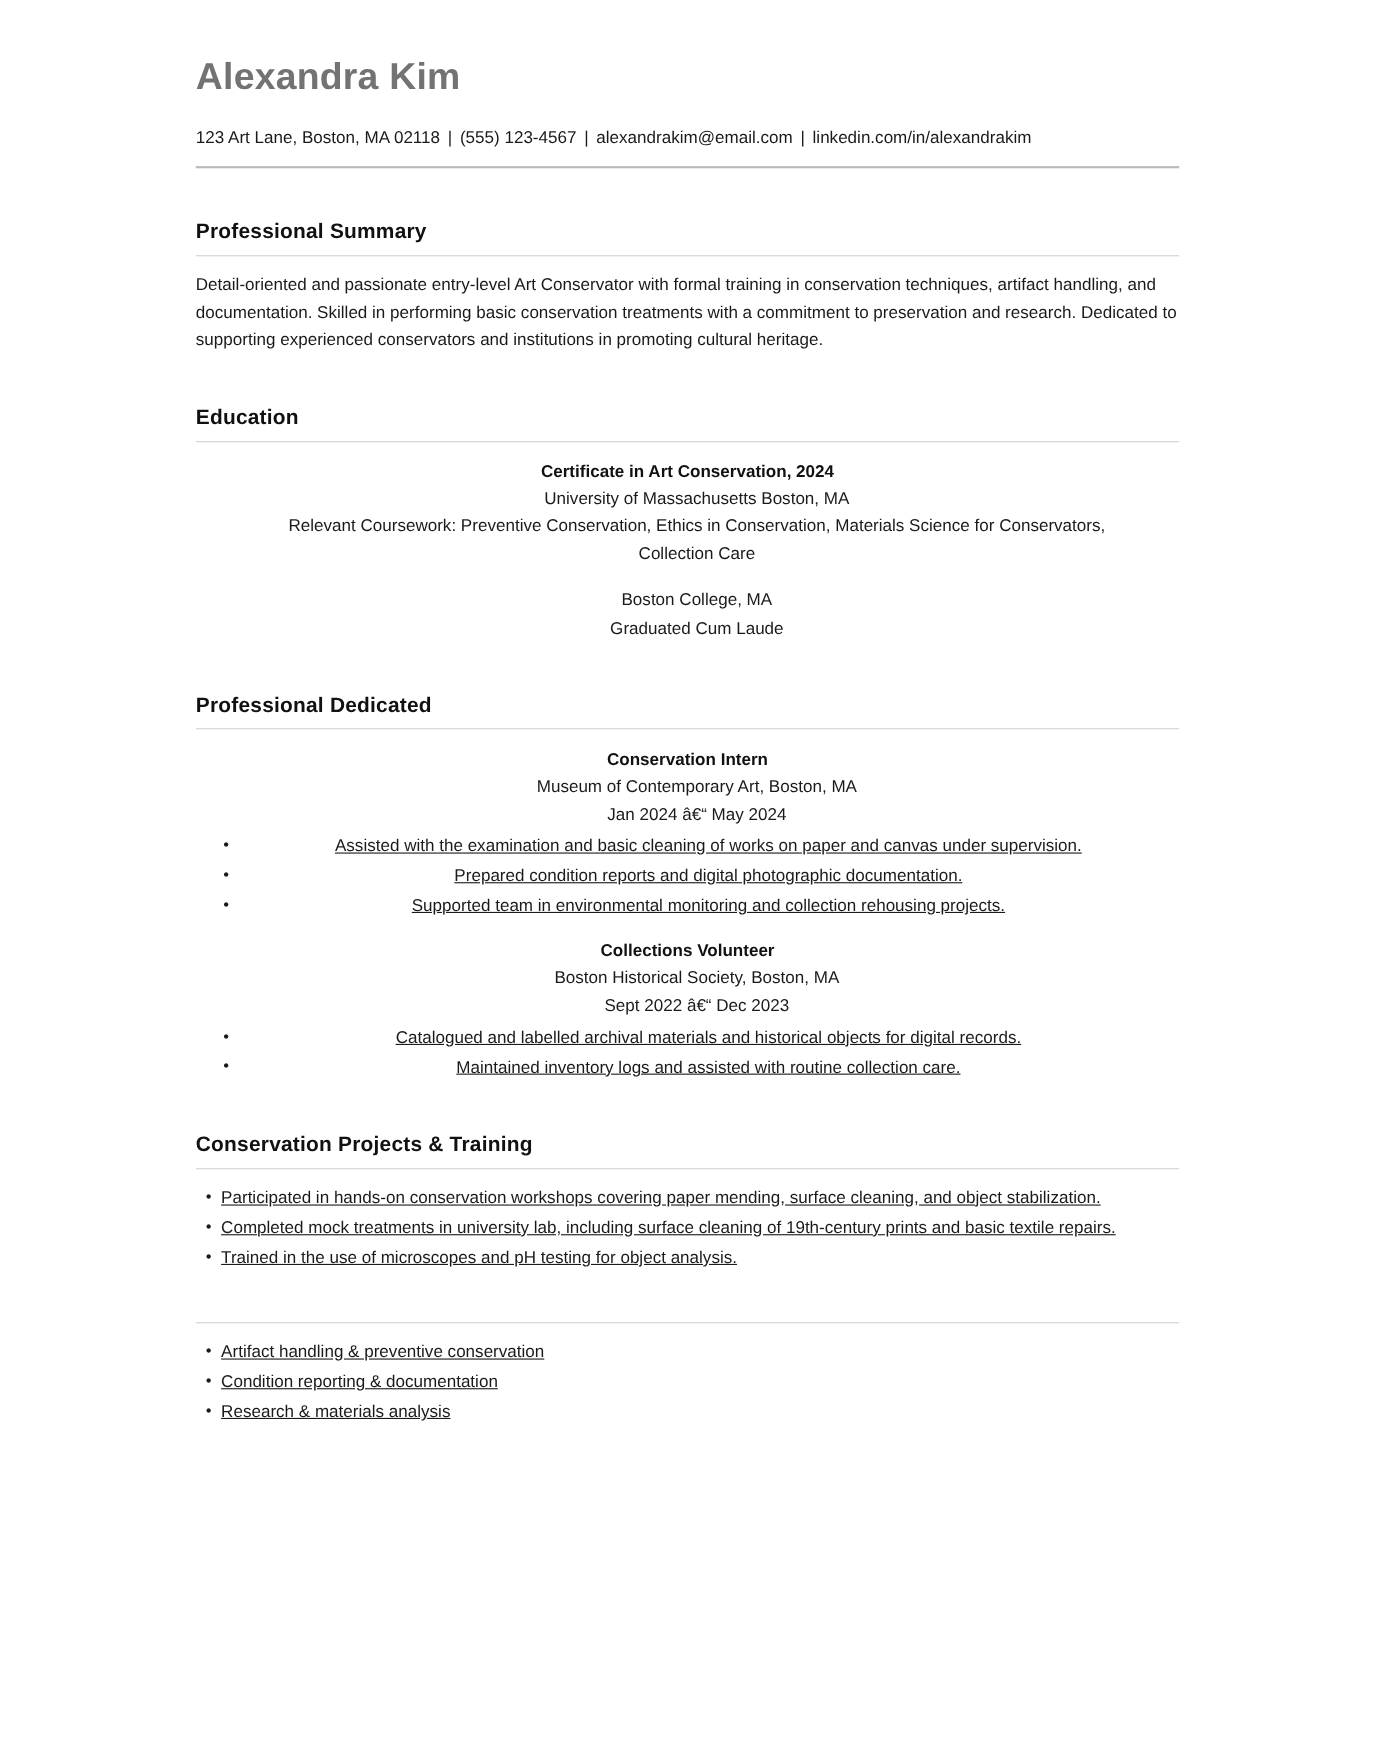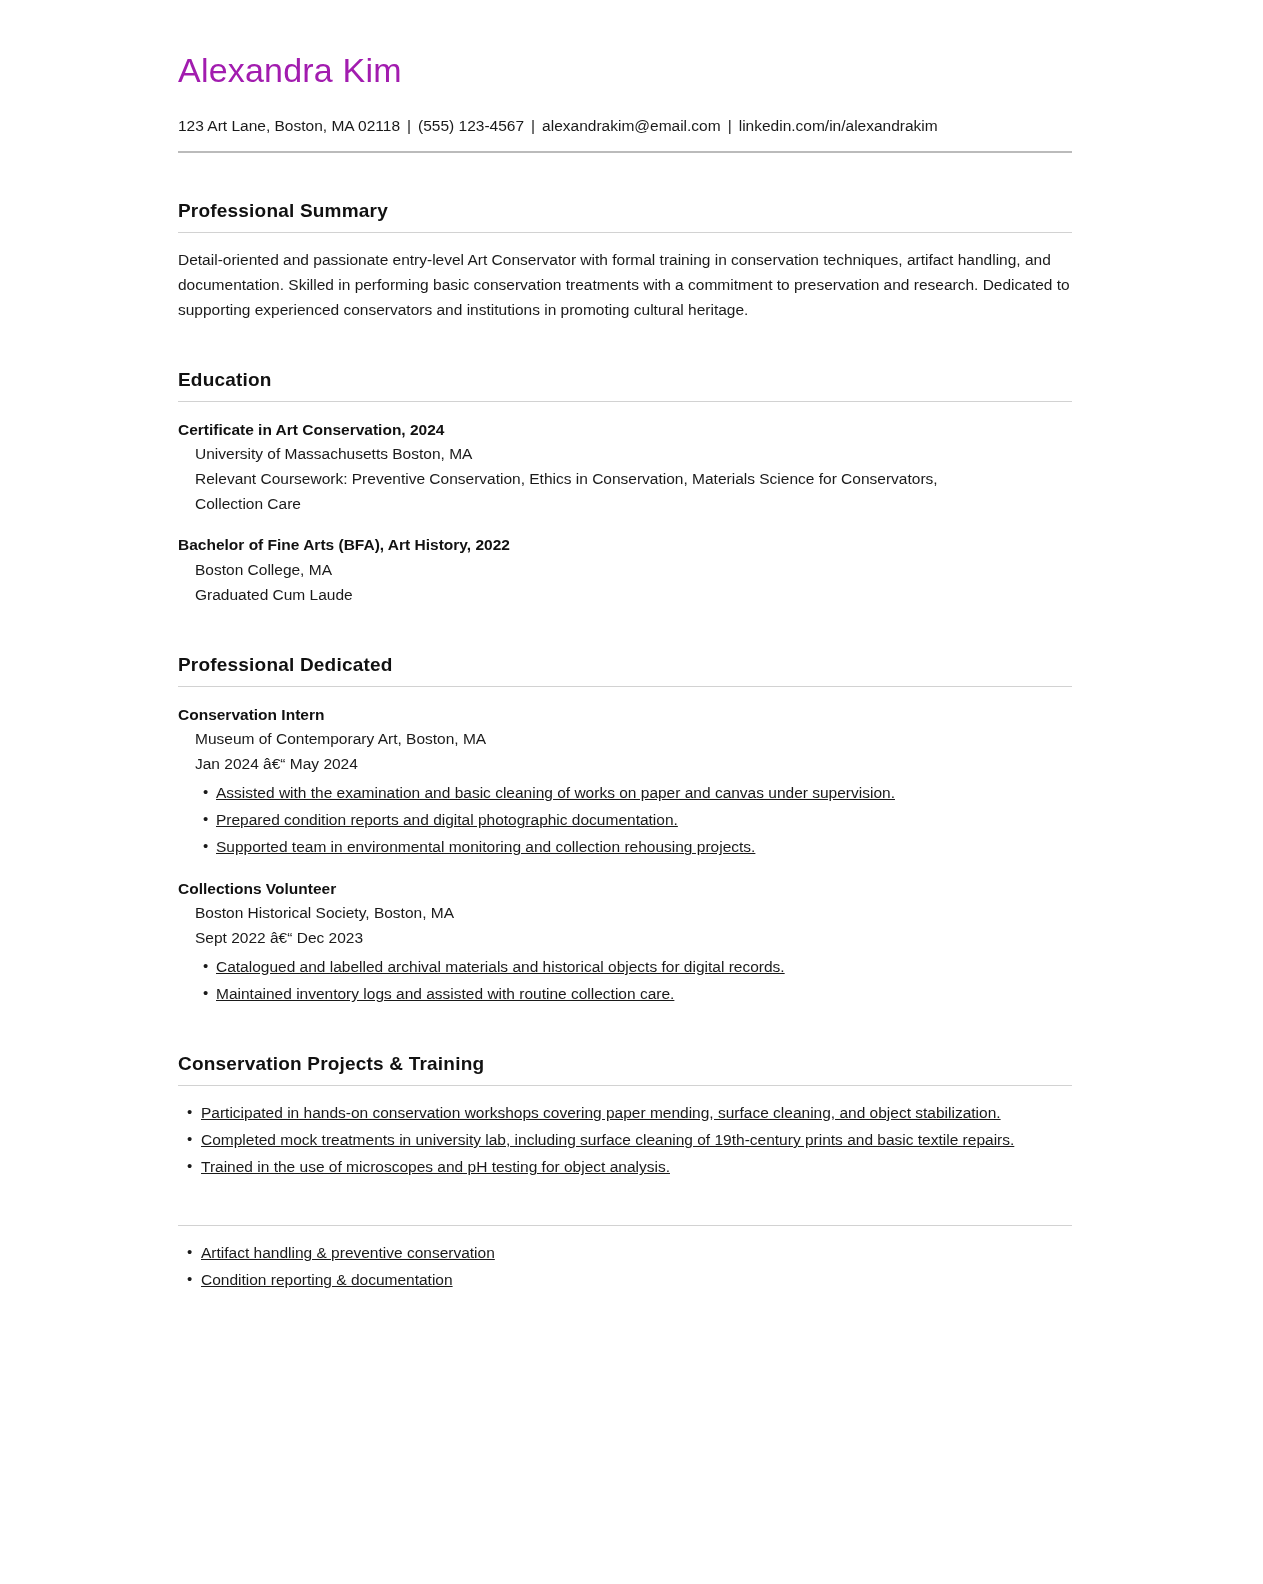--- a/index.html
+++ b/index.html
@@ -33,23 +33,23 @@
   }
 
   .sheet {
     padding: 52px 191px 0 178px;
     box-sizing: border-box;
   }
 
   
   .name {
     font-size: 34px;
-    font-weight: normal;
+    font-weight: bold;
     letter-spacing: 0.2px;
-    color: #a21caf;
+    color: #737373;
     margin: 0 0 26px 0;
     line-height: 1.1;
   }
   .contact-line {
     font-size: 15.5px;
     color: #1a1a1a;
     line-height: 1.4;
     margin: 0;
     white-space: nowrap;
   }
@@ -86,20 +86,21 @@
     font-size: 15.5px;
     line-height: 1.62;
     color: #1a1a1a;
     margin: 14px 0 0 0;
     text-align: left;
   }
 
   
   .entry {
     margin-top: 17px;
+    text-align: center;
   }
   .entry:first-of-type {
     margin-top: 16px;
   }
   .entry-title {
     font-size: 15.5px;
     font-weight: bold;
     color: #111111;
     line-height: 1.5;
     margin: 0;
@@ -170,21 +171,20 @@
         <hr class="section-rule">
 
         <div class="entry">
           <div class="entry-title">Certificate in Art Conservation, 2024</div>
           <div class="entry-sub">University of Massachusetts Boston, MA</div>
           <div class="entry-sub">Relevant Coursework: Preventive Conservation, Ethics in Conservation, Materials Science for Conservators,</div>
           <div class="entry-sub">Collection Care</div>
         </div>
 
         <div class="entry">
-          <div class="entry-title">Bachelor of Fine Arts (BFA), Art History, 2022</div>
           <div class="entry-sub">Boston College, MA</div>
           <div class="entry-sub">Graduated Cum Laude</div>
         </div>
       </div>
 
       <div class="section">
         <h2 class="section-title">Professional Dedicated</h2>
         <hr class="section-rule">
 
         <div class="entry">

